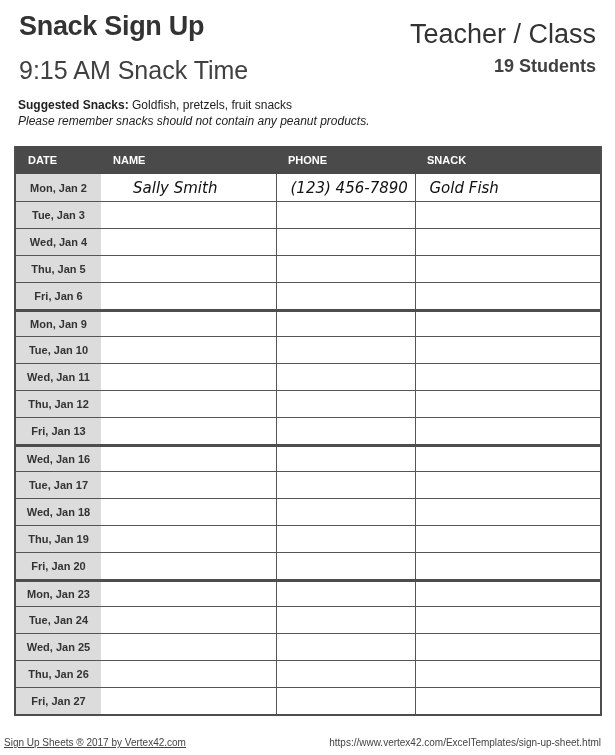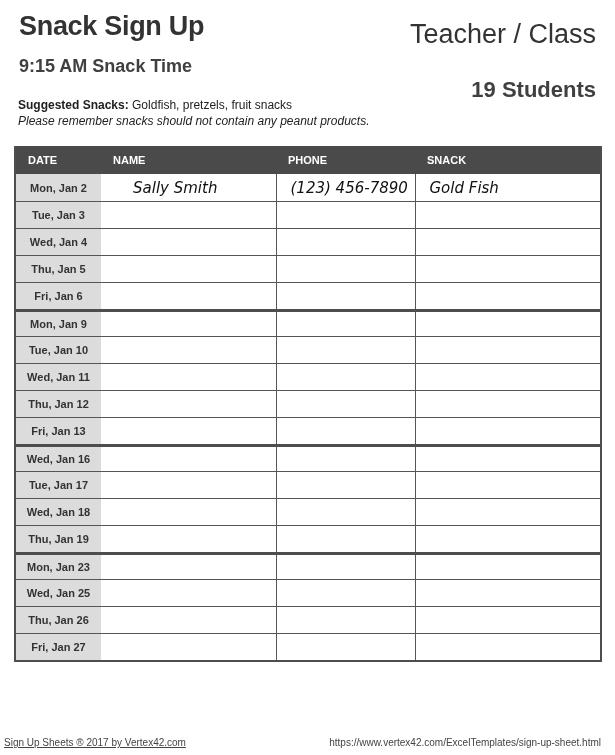--- a/index.html
+++ b/index.html
@@ -1,20 +1,20 @@
 <!DOCTYPE html>
 <html><head>
 <meta charset="utf-8">
 <style>
   html, body { margin: 0; padding: 0; background: #ffffff; }
   body { width: 615px; height: 755px; position: relative; overflow: hidden; font-family: "Liberation Sans", sans-serif; color: #333; }
   .title { position: absolute; left: 19px; top: 11px; font-size: 27px; font-weight: bold; color: #333; letter-spacing: -0.3px; }
   .teacher { position: absolute; right: 19px; top: 19px; font-size: 27px; color: #333; }
-  .subtitle { position: absolute; left: 19px; top: 56px; font-size: 18px; font-weight: bold; color: #404040; }
-  .students { position: absolute; right: 19px; top: 56px; font-size: 22px; font-weight: bold; color: #404040; margin-top: 21px; }
+  .subtitle { position: absolute; left: 19px; top: 56px; font-size: 25px; font-weight: normal; color: #404040; }
+  .students { position: absolute; right: 19px; top: 56px; font-size: 18px; font-weight: bold; color: #404040; }
   .suggest { position: absolute; left: 18px; top: 98px; font-size: 12px; color: #222; }
   .suggest b { font-weight: bold; }
   .note { position: absolute; left: 18px; top: 114px; font-size: 12px; font-style: italic; color: #222; }
   .tbl-wrap { position: absolute; left: 14px; top: 146px; width: 584px; border: 2px solid #4d4d4d; border-top: none; }
   table { border-collapse: collapse; table-layout: fixed; width: 584px; }
   thead th { background: #4a4a4a; color: #ffffff; font-size: 11px; font-weight: bold; text-align: left; height: 28px; padding: 0 0 0 12px; }
   tbody td { height: 26px; border-top: 1px solid #555; padding: 0; font-size: 11px; }
   tbody tr.week-start td { border-top: 3px solid #4d4d4d; height: 24px; }
   tbody tr:first-child td { border-top: none; height: 27px; }
   td.date { background: #dcdcdc; color: #333; font-weight: bold; text-align: center; font-size: 11px; }
@@ -130,22 +130,34 @@
           <td class="name hand" style="border-left: none;"></td>
           <td class="cell hand" style="border-left: 1px solid rgb(85, 85, 85);"></td>
           <td class="cell hand" style="border-left: 1px solid rgb(85, 85, 85);"></td>
         </tr>
         <tr>
           <td class="date">Thu, Jan 19</td>
           <td class="name hand" style="border-left: none;"></td>
           <td class="cell hand" style="border-left: 1px solid rgb(85, 85, 85);"></td>
           <td class="cell hand" style="border-left: 1px solid rgb(85, 85, 85);"></td>
         </tr>
+        <tr>
+          <td class="date">Fri, Jan 20</td>
+          <td class="name hand" style="border-left: none;"></td>
+          <td class="cell hand" style="border-left: 1px solid rgb(85, 85, 85);"></td>
+          <td class="cell hand" style="border-left: 1px solid rgb(85, 85, 85);"></td>
+        </tr>
         <tr class="week-start">
           <td class="date">Mon, Jan 23</td>
+          <td class="name hand" style="border-left: none;"></td>
+          <td class="cell hand" style="border-left: 1px solid rgb(85, 85, 85);"></td>
+          <td class="cell hand" style="border-left: 1px solid rgb(85, 85, 85);"></td>
+        </tr>
+        <tr>
+          <td class="date">Tue, Jan 24</td>
           <td class="name hand" style="border-left: none;"></td>
           <td class="cell hand" style="border-left: 1px solid rgb(85, 85, 85);"></td>
           <td class="cell hand" style="border-left: 1px solid rgb(85, 85, 85);"></td>
         </tr>
         <tr>
           <td class="date">Wed, Jan 25</td>
           <td class="name hand" style="border-left: none;"></td>
           <td class="cell hand" style="border-left: 1px solid rgb(85, 85, 85);"></td>
           <td class="cell hand" style="border-left: 1px solid rgb(85, 85, 85);"></td>
         </tr>

